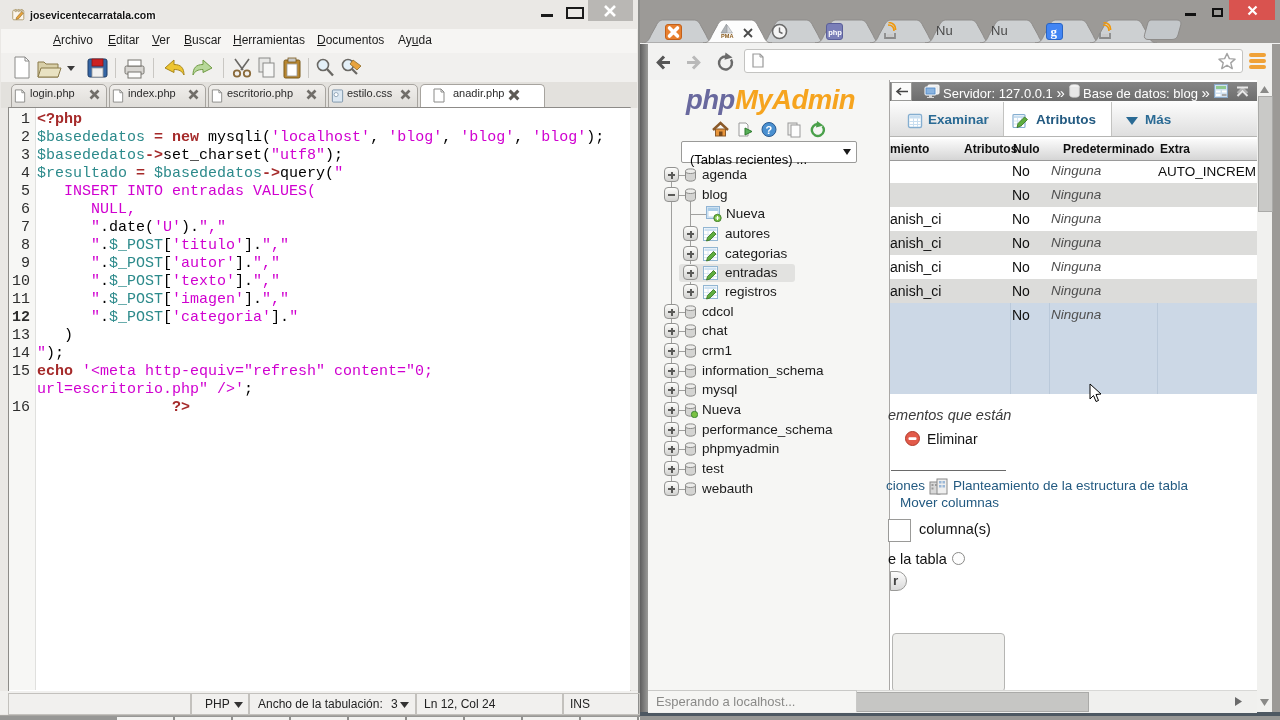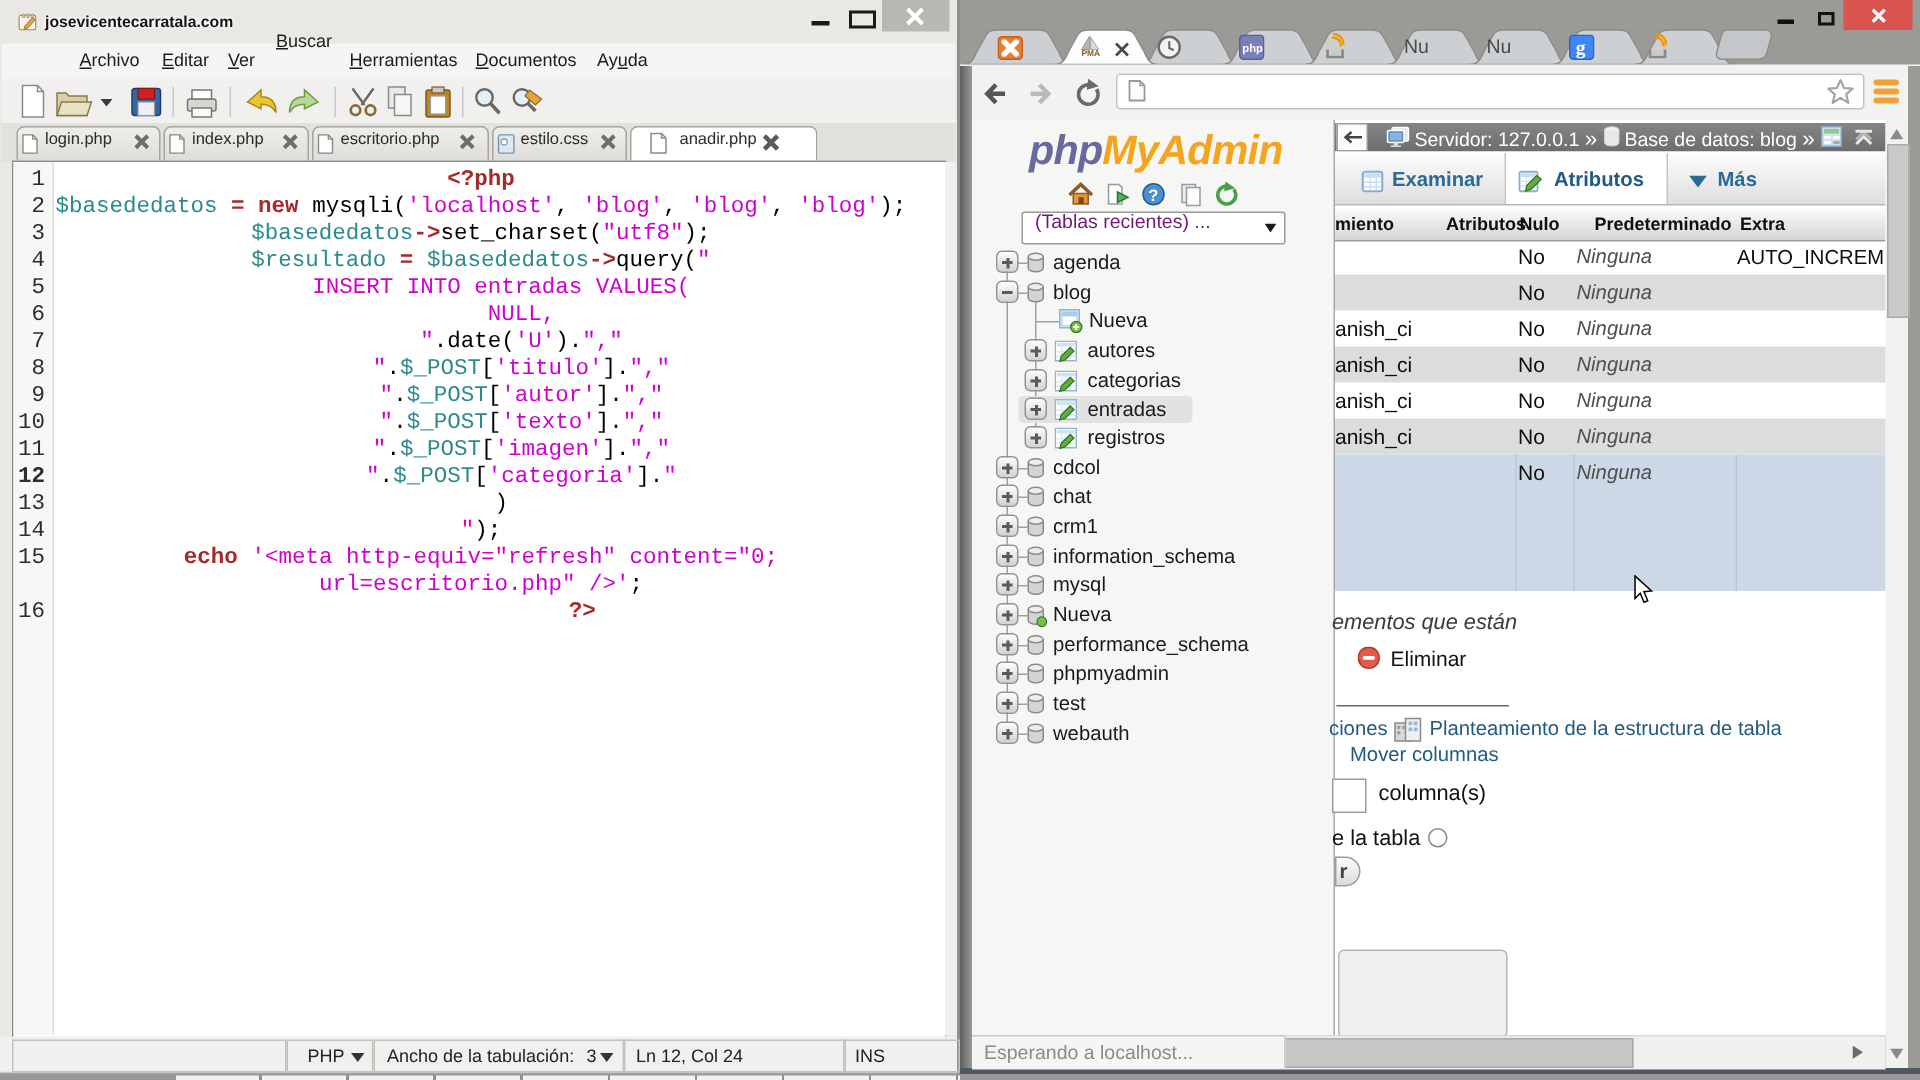--- a/index.html
+++ b/index.html
@@ -50,21 +50,21 @@
  <div class="a" style="left:566px;top:7px;width:14px;height:8px;border:2.5px solid #1a1a1a;"></div>
  <div class="a" style="left:588px;top:0px;width:45px;height:21px;background:#b9b7b4;"></div>
  <svg class="a" style="left:603px;top:4px" width="14" height="14" viewBox="0 0 14 14">
         <path d="M2 2 L12 12 M12 2 L2 12" stroke="#fff" stroke-width="2.6"></path>
       </svg>
 
  <div class="a" style="left:1px;top:29px;width:636px;height:24px;background:#f6f5f3;"></div>
  <span class="a menu" style="left:17px;top:33px;"><u>A</u>rchivo</span>
  <span class="a menu" style="left:72px;top:33px;"><u>E</u>ditar</span>
  <span class="a menu" style="left:116px;top:33px;"><u>V</u>er</span>
- <span class="a menu" style="left:148px;top:20px;text-align:right;"><u>B</u>uscar</span>
+ <span class="a menu" style="left:148px;top:33px;text-align:right;"><u>B</u>uscar</span>
  <span class="a menu" style="left:197px;top:33px;"><u>H</u>erramientas</span>
  <span class="a menu" style="left:281px;top:33px;"><u>D</u>ocumentos</span>
  <span class="a menu" style="left:362px;top:33px;">Ay<u>u</u>da</span>
 
  <div class="a" style="left:1px;top:53px;width:636px;height:29px;background:#f1f0ee;"></div>
  <svg class="a" style="left:13px;top:56px" width="352" height="24" viewBox="0 0 352 24">
 
   <path d="M2 1 L12 1 L16 5 L16 22 L2 22 Z" fill="#fff" stroke="#8a8a88" stroke-width="1"></path>
   <path d="M12 1 L12 5 L16 5" fill="none" stroke="#8a8a88" stroke-width="1"></path>
 
@@ -174,21 +174,21 @@
 9
 10
 11
 <b>12</b>
 13
 14
 15
 
 16</pre>
 
- <pre class="a code" style="left:37px;top:111px;margin:0;color:#000;text-align:center;"><span class="kw">&lt;?php</span>
+ <pre class="a code" style="left:37px;top:111px;margin:0;color:#000;"><span class="kw">&lt;?php</span>
 <span class="vr">$basededatos</span> <span class="kw">=</span> <span class="kw">new</span> mysqli(<span class="st">'localhost'</span>, <span class="st">'blog'</span>, <span class="st">'blog'</span>, <span class="st">'blog'</span>);
 <span class="vr">$basededatos</span><span class="kw">-&gt;</span>set_charset(<span class="st">"utf8"</span>);
 <span class="vr">$resultado</span> <span class="kw">=</span> <span class="vr">$basededatos</span><span class="kw">-&gt;</span>query(<span class="st">"</span>
 <span class="st">   INSERT INTO entradas VALUES(</span>
 <span class="st">      NULL,</span>
       <span class="st">"</span>.date(<span class="st">'U'</span>).<span class="st">","</span>
       <span class="st">"</span>.<span class="vr">$_POST</span>[<span class="st">'titulo'</span>].<span class="st">","</span>
       <span class="st">"</span>.<span class="vr">$_POST</span>[<span class="st">'autor'</span>].<span class="st">","</span>
       <span class="st">"</span>.<span class="vr">$_POST</span>[<span class="st">'texto'</span>].<span class="st">","</span>
       <span class="st">"</span>.<span class="vr">$_POST</span>[<span class="st">'imagen'</span>].<span class="st">","</span>
@@ -315,21 +315,21 @@
   <path d="M33 7 L40 10.5 L33 14 Z" fill="#58b058" stroke="#2d7a2d" stroke-width="1"></path>
   <circle cx="57" cy="8.5" r="7" fill="#4a90d0" stroke="#2a5a90" stroke-width="1"></circle>
   <text x="53.5" y="13" font-family="Liberation Sans" font-size="11" font-weight="bold" fill="#fff">?</text>
   <rect x="76" y="2" width="9" height="12" fill="#ececea" stroke="#9a9a9a"></rect>
   <rect x="79" y="4" width="9" height="12" fill="#fdfdfd" stroke="#9a9a9a"></rect>
   <path d="M106 3 A 6 6 0 1 0 110.5 5.2" stroke="#4aa04a" stroke-width="2.4" fill="none"></path>
   <path d="M105 0 L111.5 4.5 L104 6.5 Z" fill="#4aa04a"></path>
  </svg>
 
  <div class="a" style="left:41px;top:141px;width:174px;height:20px;background:#fff;border:1px solid #9a9a98;border-radius:2px;"></div>
- <span class="a" style="left:50px;top:140px;font-size:13px;color:#701a75;">(Tablas recientes) ...</span>
+ <span class="a" style="left:50px;top:152px;font-size:13px;color:#000000;">(Tablas recientes) ...</span>
  <svg class="a" style="left:203px;top:149px" width="8" height="6" viewBox="0 0 8 6">
         <path d="M0 0 L8 0 L4 6 Z" fill="#1a1a1a"></path>
       </svg>
  <div id="tree">
 <div class="a" style="left:31px;top:175px;width:1px;height:314px;background:#a0a09e;"></div>
 <div class="a" style="left:50px;top:195px;width:1px;height:97px;background:#a0a09e;"></div>
 <div class="a" style="left:50px;top:214px;width:16px;height:1px;background:#a0a09e;"></div>
 <div class="a" style="left:39px;top:264px;width:116px;height:18px;background:#e2e2e0;border-radius:3px;"></div>
 <div class="a" style="left:38px;top:175px;width:7px;height:1px;background:#a0a09e;"></div>
 <div class="exp plus" style="left:24px;top:167px;"></div>

